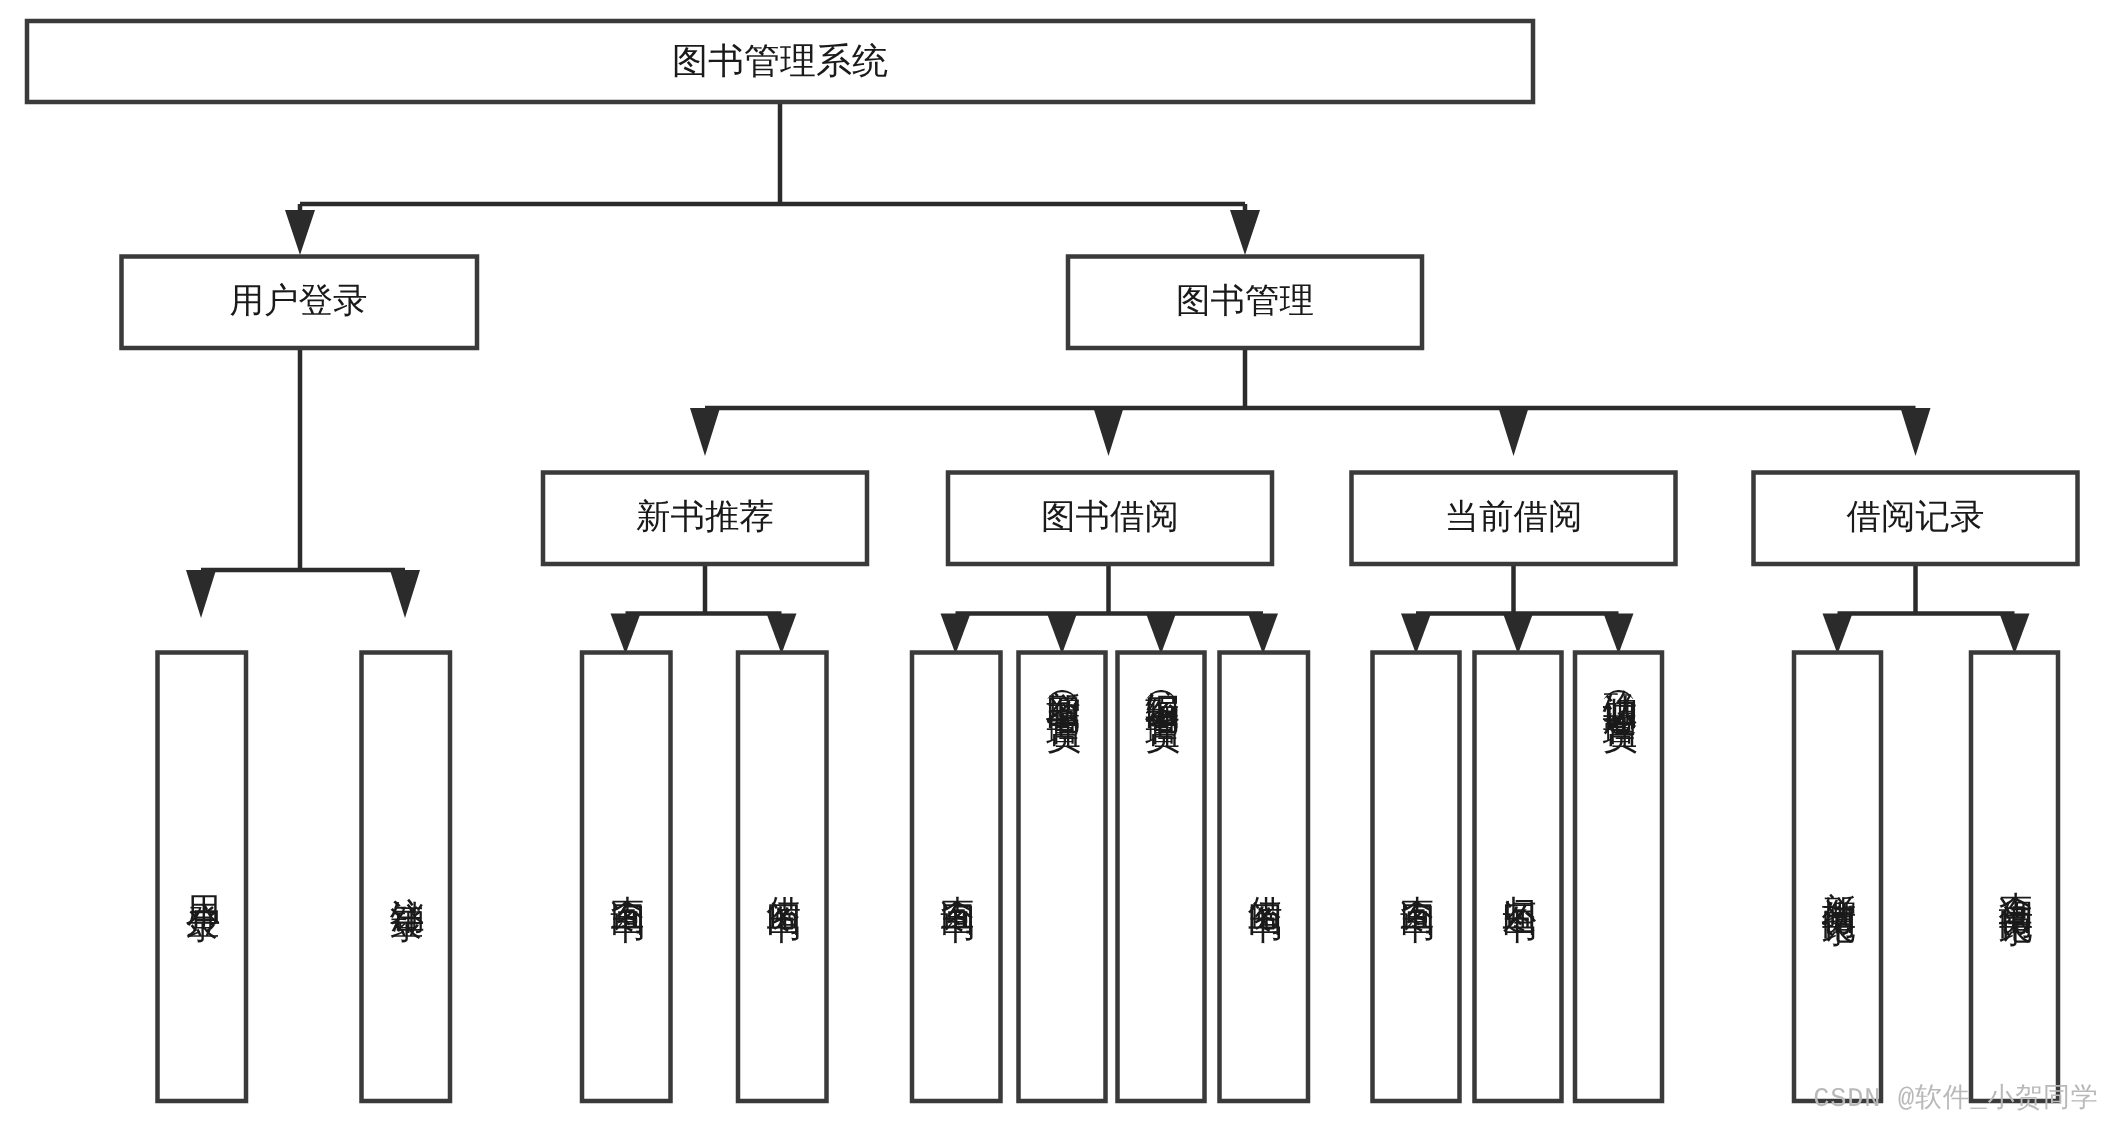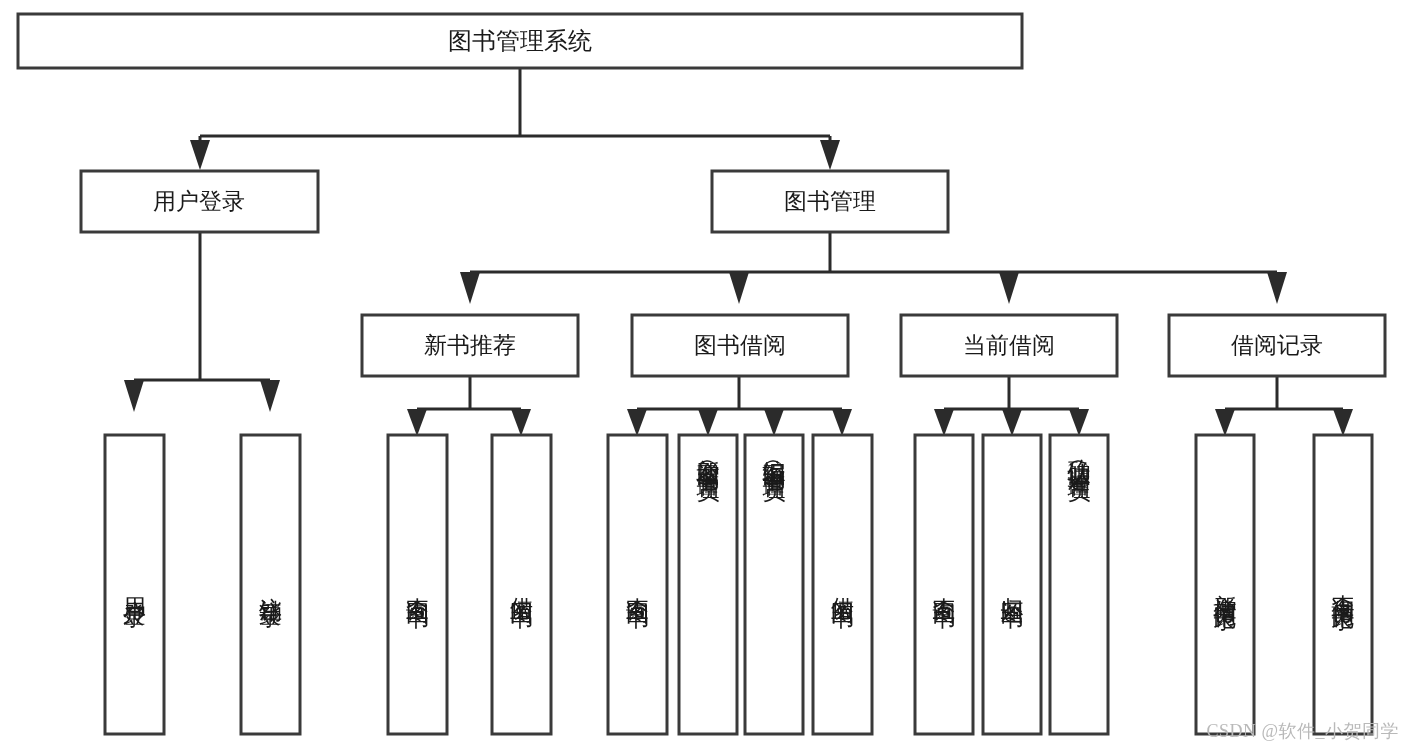--- a/index.html
+++ b/index.html
@@ -64,21 +64,21 @@
     font-size: 23px;
     line-height: 1.18;
     letter-spacing: 3px;
     color: #1a1a1a;
     white-space: nowrap;
   }
   .watermark {
     position: absolute;
     right: 6px;
     bottom: 4px;
-    font-family: Liberation Serif, serif;
+    font-family: Liberation Mono, monospace;
     font-size: 18px;
     color: #b9b9b9;
     letter-spacing: 0.5px;
     user-select: none;
   }
 </style>
 </head>
 <body>
 
 <div id="diagram-root">

